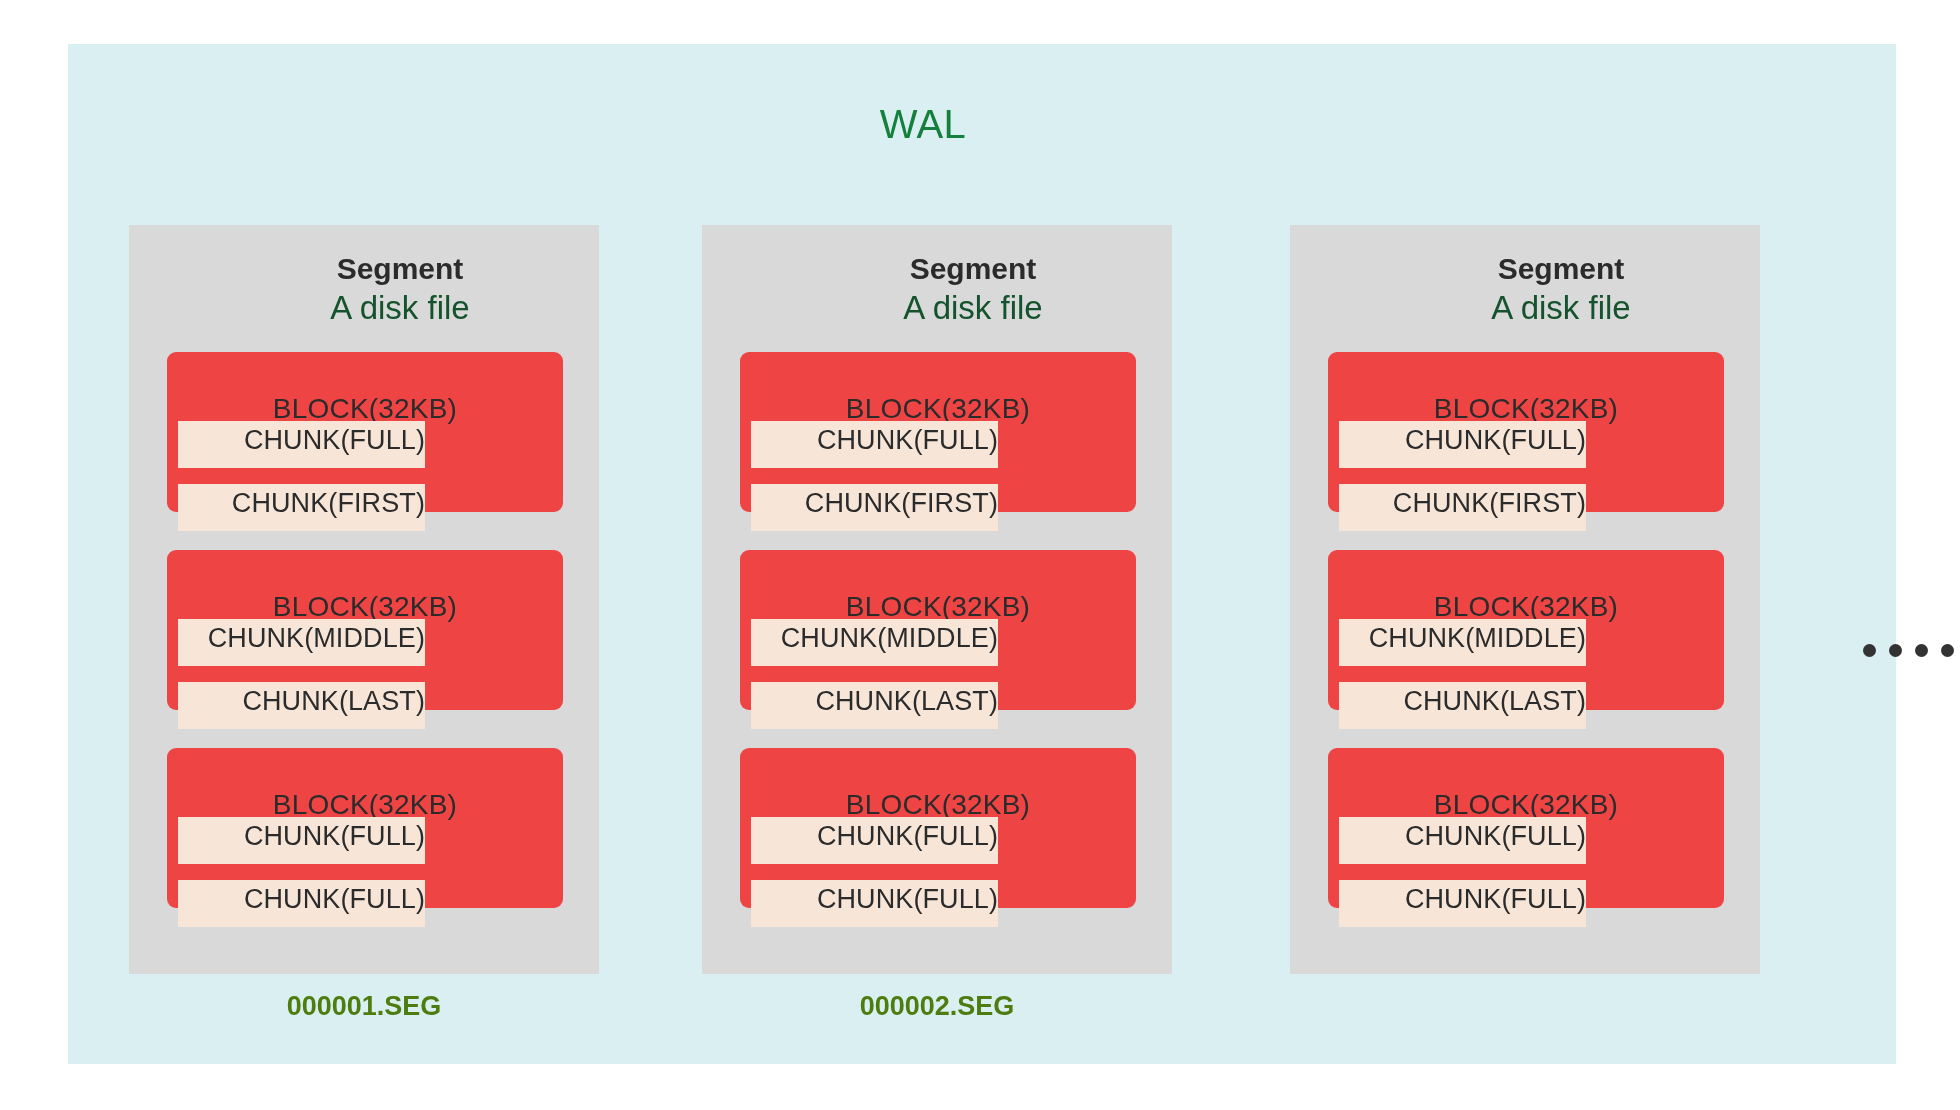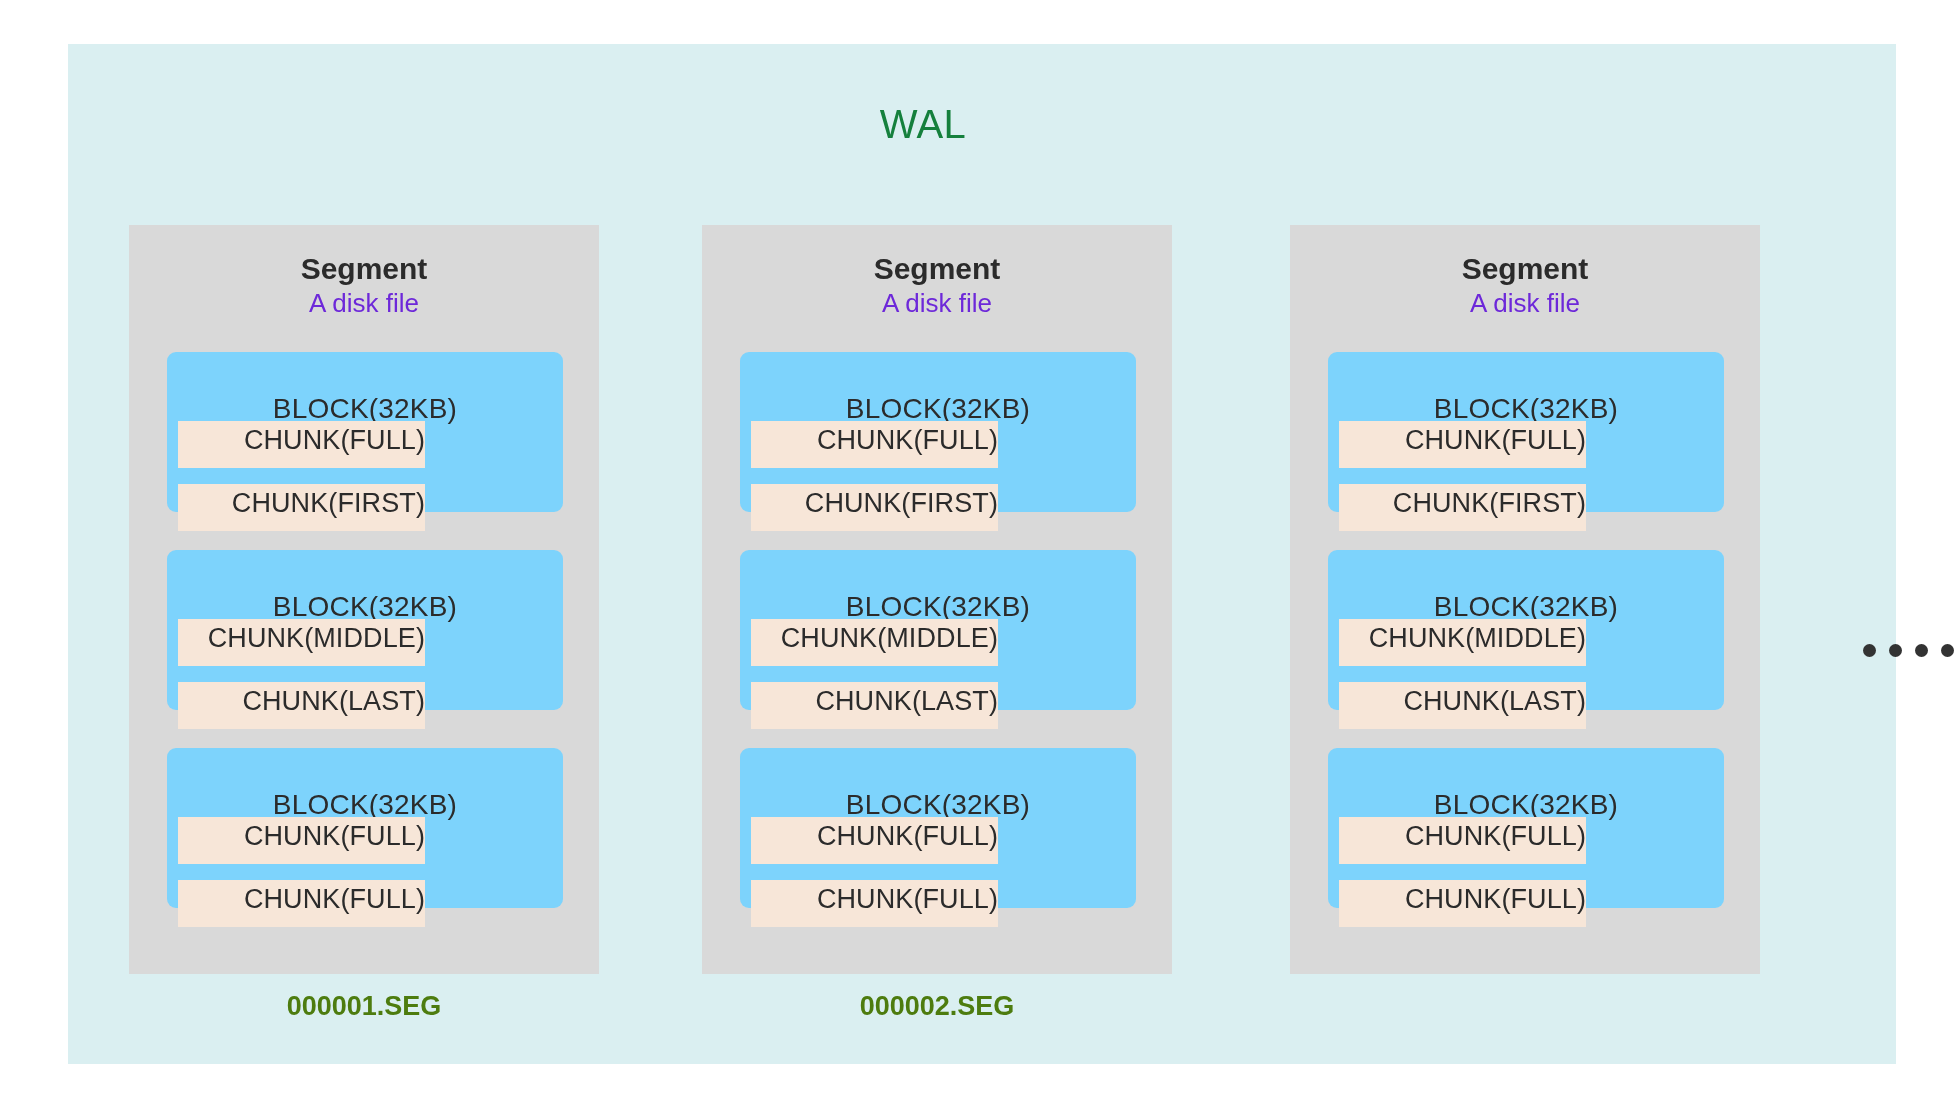--- a/index.html
+++ b/index.html
@@ -71,47 +71,48 @@
     height: 749px;
     background: #d9d9d9;
   }
 
   .segment-head {
     position: absolute;
     left: 0;
     top: 26px;
     width: 100%;
     text-align: center;
+    padding-left: 36px;
   }
   .segment-title {
     font-size: 30px;
     font-weight: bold;
     color: #2b2b2b;
     line-height: 1.18;
   }
   .segment-sub {
-    font-size: 26px;
+    font-size: 33px;
     font-weight: 400;
-    color: #6d28d9;
+    color: #14532d;
     line-height: 1.2;
     margin-top: 2px;
   }
 
   .blocks {
     position: absolute;
     left: 38px;
     top: 127px;
     width: 396px;
   }
 
   .block {
     position: relative;
     width: 396px;
     height: 160px;
-    background: #7dd3fc;
+    background: #ef4444;
     border-radius: 9px;
     margin-bottom: 38px;
   }
   .block:last-child { margin-bottom: 0; }
 
   .block-label {
     position: absolute;
     left: 0;
     top: 43px;
     width: 100%;

